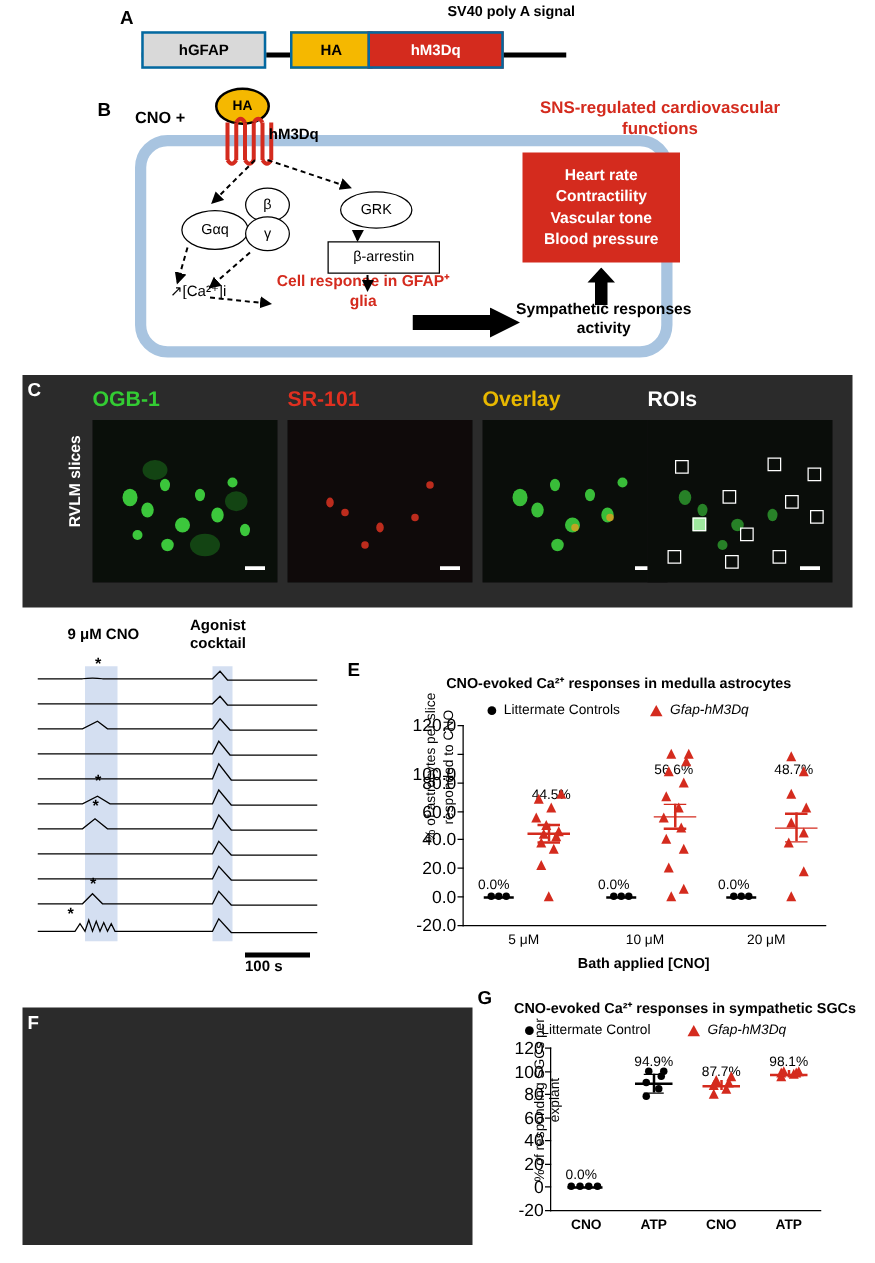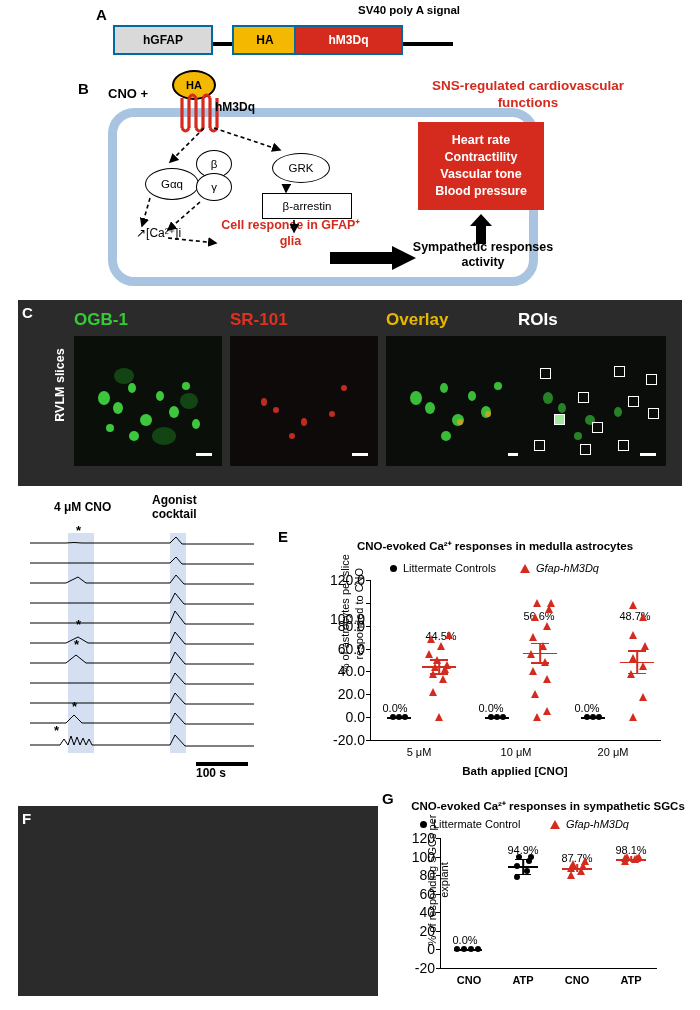--- a/index.html
+++ b/index.html
@@ -263,21 +263,21 @@
     <div class="roi" style="left:62px;top:108px;"></div>
     <div class="roi" style="left:100px;top:104px;"></div>
     <div class="scalebar"></div>
   </div>
 </div>
 <div class="panel-letter" id="panelCletter">C</div>
 
 <div id="panelD">
   
 </div>
-<div id="cnoBarLabel">4 μM CNO</div>
+<div id="cnoBarLabel">9 μM CNO</div>
 <div id="agonistLabel">Agonist cocktail</div>
 
 <div id="traceArea">
   <div class="shade" style="left:38px;width:26px;"></div>
   <div class="shade" style="left:140px;width:16px;"></div>
   <svg width="224" height="220" style="position:absolute;left:0;top:0;">
     <g stroke="#000" stroke-width="1" fill="none">
       <path d="M0 10 L36 10 Q44 9 52 10 L76 10 L140 10 L146 4 L152 11 L224 11"></path>
       <path d="M0 30 L36 30 L52 30 L76 30 L140 30 L146 24 L152 31 L224 31"></path>
       <path d="M0 50 L36 50 L48 44 L56 50 L76 50 L140 50 L146 42 L154 51 L224 51"></path>

